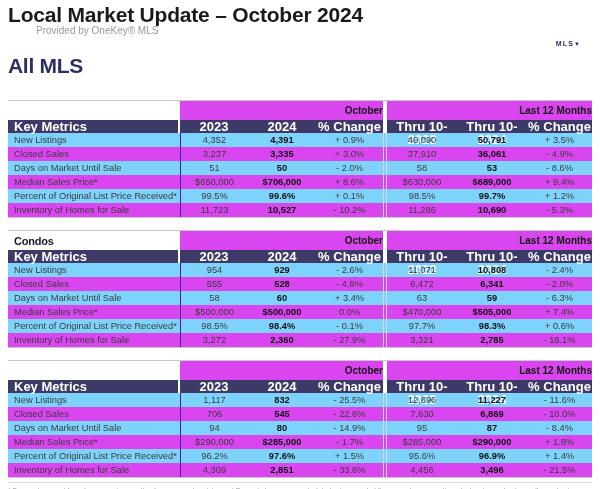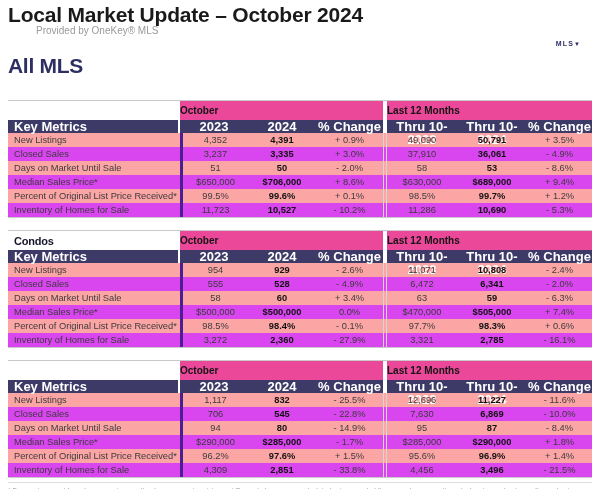--- a/index.html
+++ b/index.html
@@ -24,38 +24,38 @@
 
   
   .tables { margin-top:22px; }
   .market-table { border-bottom:1px solid #c9c9c9; }
   .market-table + .market-table { margin-top:12px; }
 
   .grid { display:grid; grid-template-columns:172px 68px 68px 67px 4px 70px 70px 65px; }
 
   .group-row { border-top:1px solid #c9c9c9; height:20px; align-items:center; }
   .group-row .section-cell { padding-left:6px; font-size:11px; font-weight:bold; color:#15152b; letter-spacing:-0.2px; }
-  .group-row .grp { background:#ec4899; text-align:left; font-size:10px; font-weight:bold;
+  .group-row .grp { background:#d946ef; text-align:right; font-size:10px; font-weight:bold;
     color:#141414; height:20px; line-height:20px; }
   .grp-oct { grid-column:2/5; }
   .grp-gap { grid-column:5/6; background:#fff; }
   .grp-ytd { grid-column:6/9; }
 
   .head-row { height:13px; align-items:center; background:#fff; }
   .head-row .hc { background:#3e3a68; color:#fff; font-size:13px; font-weight:bold;
     height:13px; line-height:13px; text-align:center; }
   .head-row .hc-metric { text-align:left; padding-left:6px; border-right:2px solid #fff; }
   .head-row .h-gap { background:#fff; height:13px; }
 
-  .t-row { height:14px; align-items:center; font-size:9.3px; color:#3b3b3b; background:#fca5a5; }
+  .t-row { height:14px; align-items:center; font-size:9.3px; color:#3b3b3b; background:#7dd3fc; }
   .t-row.stripe { background:#d946ef; }
   .t-row .cell { height:14px; line-height:14px; }
   .c-metric { padding-left:6px; text-align:left; overflow:hidden; white-space:nowrap; }
   .num { text-align:center; }
-  .c-o23 { border-left:3px solid #4c1d95; }
+  .c-o23 { border-left:1px solid #4c1d95; }
   .r-gap { border-left:1px solid #d5d5d5; border-right:1px solid #d5d5d5; height:14px; }
   .bold-val { font-weight:bold; color:#111; }
 
   
   .footnote { margin-top:4px; border-top:1px solid #ddd; padding-top:3px;
     font-size:6.8px; color:#9a9a9a; line-height:9px; }
 </style>
 </head>
 <body>
 

